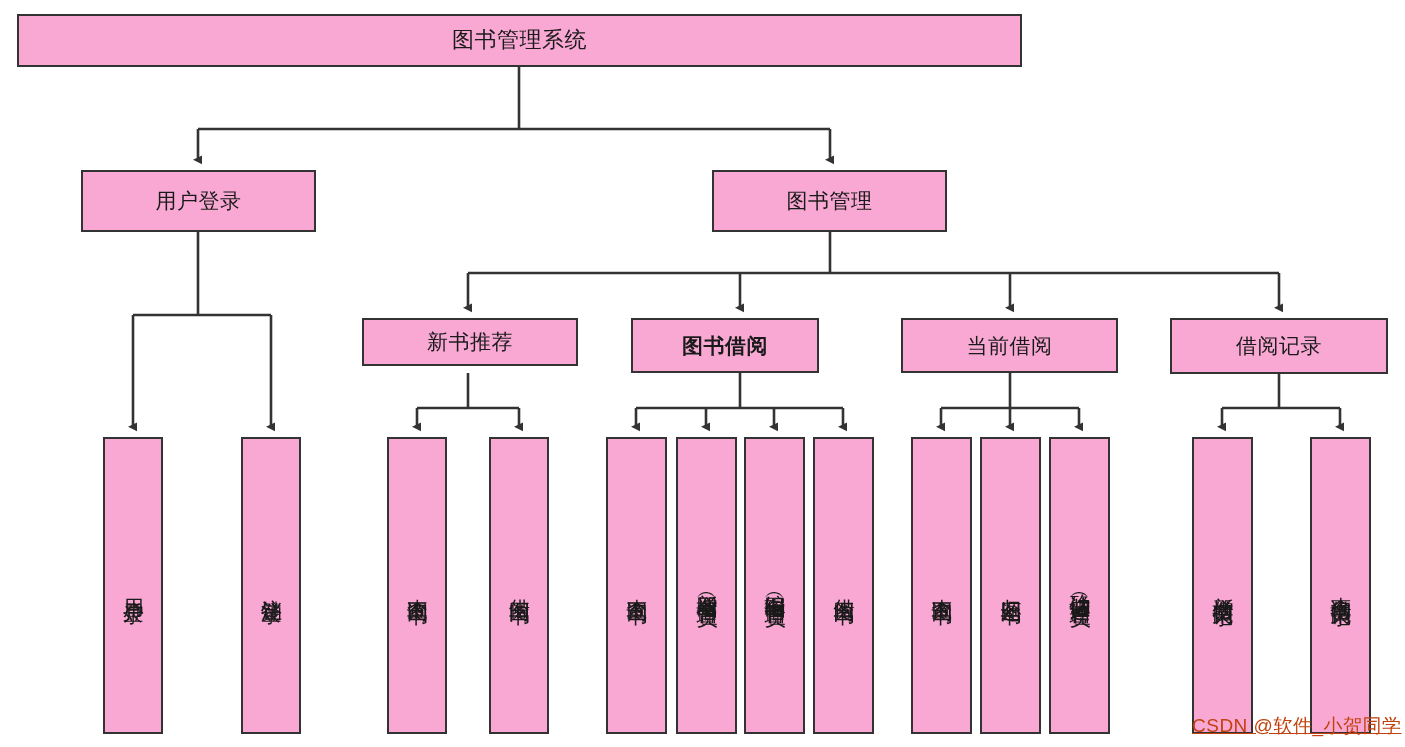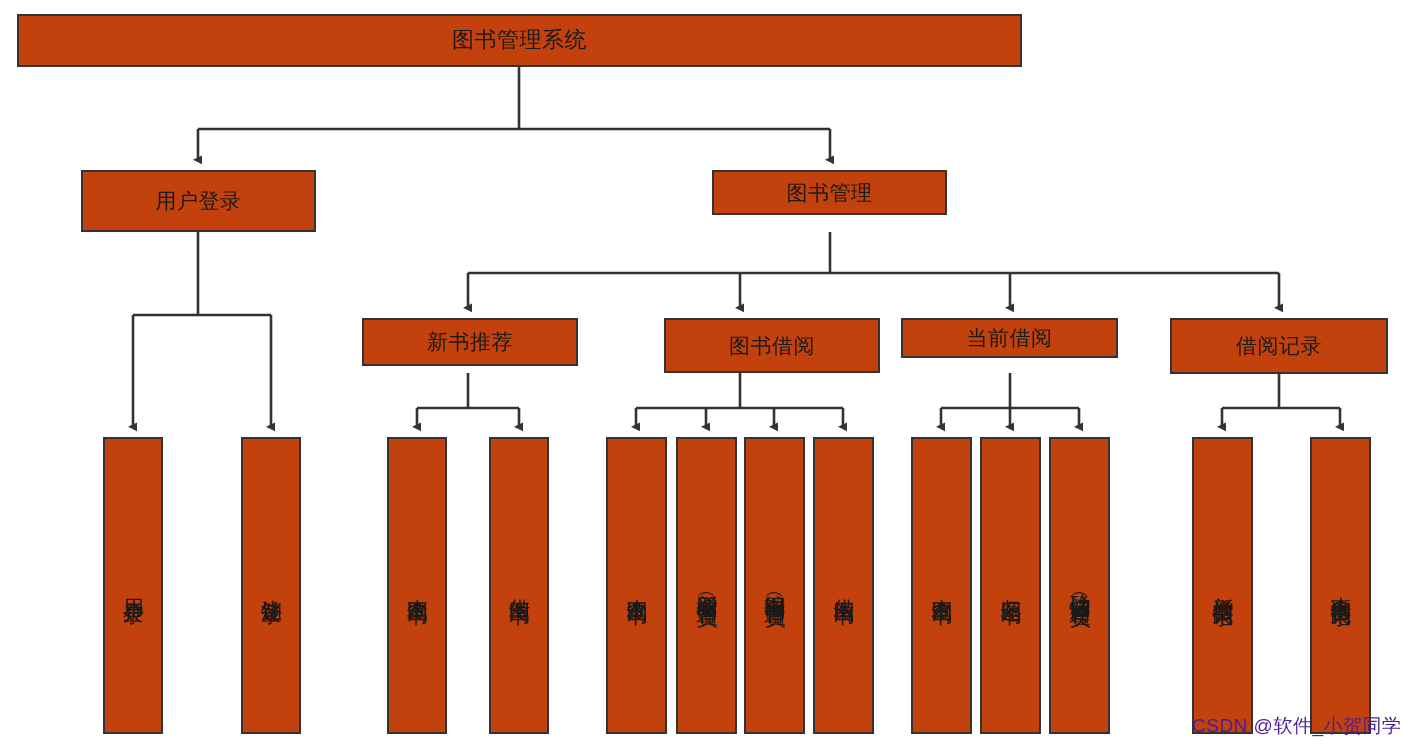--- a/index.html
+++ b/index.html
@@ -22,21 +22,21 @@
     left: 0;
     top: 0;
     width: 1405px;
     height: 747px;
     pointer-events: none;
   }
   .node {
     position: absolute;
     box-sizing: border-box;
     border: 2px solid #333333;
-    background: #c2410c;
+    background: #f9a8d4;
     display: flex;
     align-items: center;
     justify-content: center;
     color: #1a1a1a;
   }
   .node.horiz .label {
     white-space: nowrap;
     font-size: 21px;
     line-height: 1.1;
     letter-spacing: 0.5px;
@@ -51,24 +51,25 @@
     font-size: 21px;
     line-height: 1.28;
     letter-spacing: 2px;
     white-space: nowrap;
     text-align: center;
   }
   .node.root .label { font-size: 22px; }
   .watermark {
     position: absolute;
     font-size: 19px;
-    color: #4c1d95;
+    color: #c2410c;
     white-space: nowrap;
     letter-spacing: 0.5px;
     user-select: none;
+    text-decoration: underline;
   }
 </style>
 </head>
 <body>
 
 <div id="canvas">
 
   <svg id="edges" viewBox="0 0 1405 747" xmlns="http://www.w3.org/2000/svg">
     <defs>
       <marker id="arrow" markerWidth="10" markerHeight="10" refX="5.2" refY="4" orient="auto" markerUnits="userSpaceOnUse">
@@ -122,31 +123,31 @@
     </g>
   </svg>
 
   <div class="node horiz root" style="left:17px; top:14px; width:1005px; height:53px;">
     <span class="label">图书管理系统</span>
   </div>
 
   <div class="node horiz" style="left:81px; top:170px; width:235px; height:62px;">
     <span class="label">用户登录</span>
   </div>
-  <div class="node horiz" style="left:712px; top:170px; width:235px; height:45px;">
+  <div class="node horiz" style="left:712px; top:170px; width:235px; height:62px;">
     <span class="label">图书管理</span>
   </div>
 
   <div class="node horiz" style="left:362px; top:318px; width:216px; height:48px;">
     <span class="label">新书推荐</span>
   </div>
-  <div class="node horiz" style="left:664px; top:318px; width:216px; height:55px;">
+  <div class="node horiz" style="left:631px; top:318px; width:188px; height:55px;font-weight:bold;">
     <span class="label">图书借阅</span>
   </div>
-  <div class="node horiz" style="left:901px; top:318px; width:217px; height:40px;">
+  <div class="node horiz" style="left:901px; top:318px; width:217px; height:55px;">
     <span class="label">当前借阅</span>
   </div>
   <div class="node horiz" style="left:1170px; top:318px; width:218px; height:56px;">
     <span class="label">借阅记录</span>
   </div>
 
   <div class="node vert" style="left:103px; top:437px; width:60px; height:297px;">
     <span class="label">用户登录</span>
   </div>
   <div class="node vert" style="left:241px; top:437px; width:60px; height:297px;">

